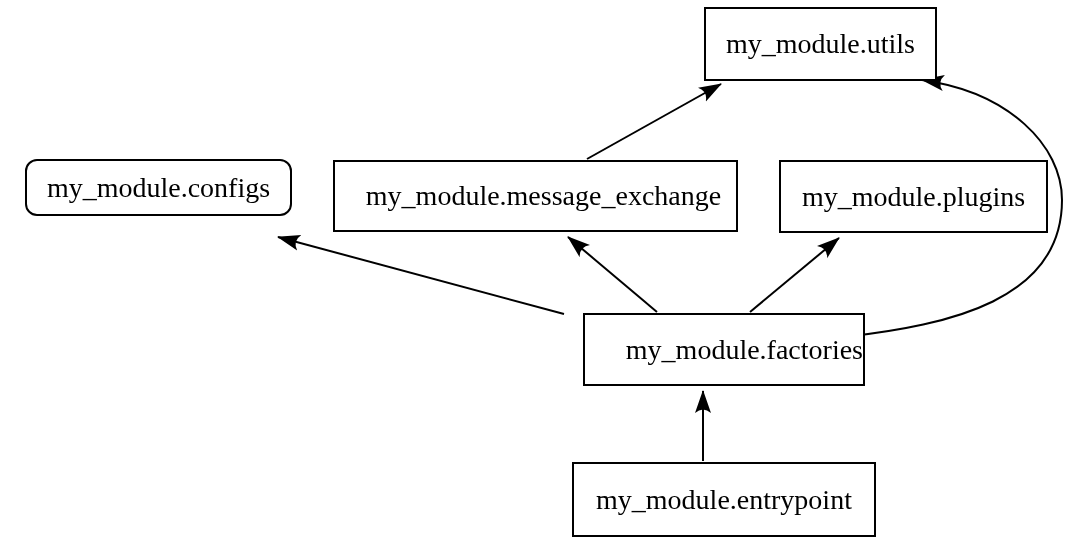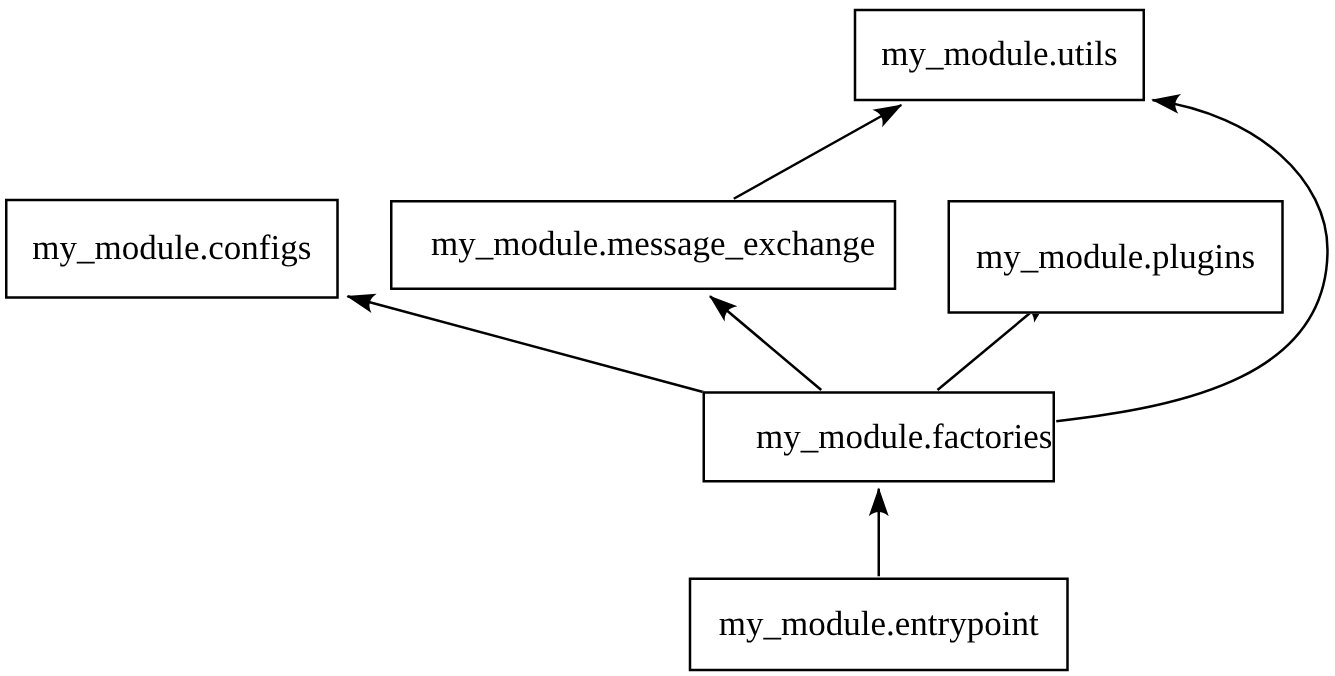--- a/index.html
+++ b/index.html
@@ -32,20 +32,21 @@
     box-sizing: border-box;
     border: 2px solid #000000;
     background: #ffffff;
     display: flex;
     align-items: center;
     justify-content: center;
     font-size: 28px;
     line-height: 1;
     color: #000000;
     white-space: nowrap;
+    margin-left: 21px;
   }
 </style>
 </head>
 <body>
 
 <div class="canvas">
 
   <svg class="edges-layer" width="1068" height="541" viewBox="0 0 1068 541" xmlns="http://www.w3.org/2000/svg">
     <defs>
       <marker id="arrowhead" markerUnits="userSpaceOnUse" markerWidth="26" markerHeight="20" refX="22" refY="9" orient="auto">
@@ -57,27 +58,27 @@
       <path d="M 564,314 L 278,237" class="edge" marker-end="url(#arrowhead)"></path>
       <path d="M 657,312 L 568,237" class="edge" marker-end="url(#arrowhead)"></path>
       <path d="M 750,312 L 839,238" class="edge" marker-end="url(#arrowhead)"></path>
       <path d="M 703,461 L 703,391" class="edge" marker-end="url(#arrowhead)"></path>
       <path d="M 845,337 C 950,325 1062,300 1062,200 C 1062,145 1008,92 922,80" class="edge" marker-end="url(#arrowhead)"></path>
     </svg>
 
   <div class="node" style="left: 683px; top: 7px; width: 233px; height: 74px;">
     <span>my_module.utils</span>
   </div>
-  <div class="node" style="left: 4px; top: 159px; width: 267px; height: 80px;">
+  <div class="node" style="left: 4px; top: 159px; width: 267px; height: 57px; border-radius: 12px;">
     <span>my_module.configs</span>
   </div>
   <div class="node" style="left: 312px; top: 160px; width: 405px; height: 72px; padding-left: 16px;">
     <span>my_module.message_exchange</span>
   </div>
-  <div class="node" style="left: 758px; top: 160px; width: 269px; height: 91px;">
+  <div class="node" style="left: 758px; top: 160px; width: 269px; height: 73px;">
     <span>my_module.plugins</span>
   </div>
   <div class="node" style="left: 562px; top: 313px; width: 282px; height: 73px; justify-content: flex-end;">
     <span>my_module.factories</span>
   </div>
   <div class="node" style="left: 551px; top: 462px; width: 304px; height: 75px;">
     <span>my_module.entrypoint</span>
   </div>
 
 </div>

